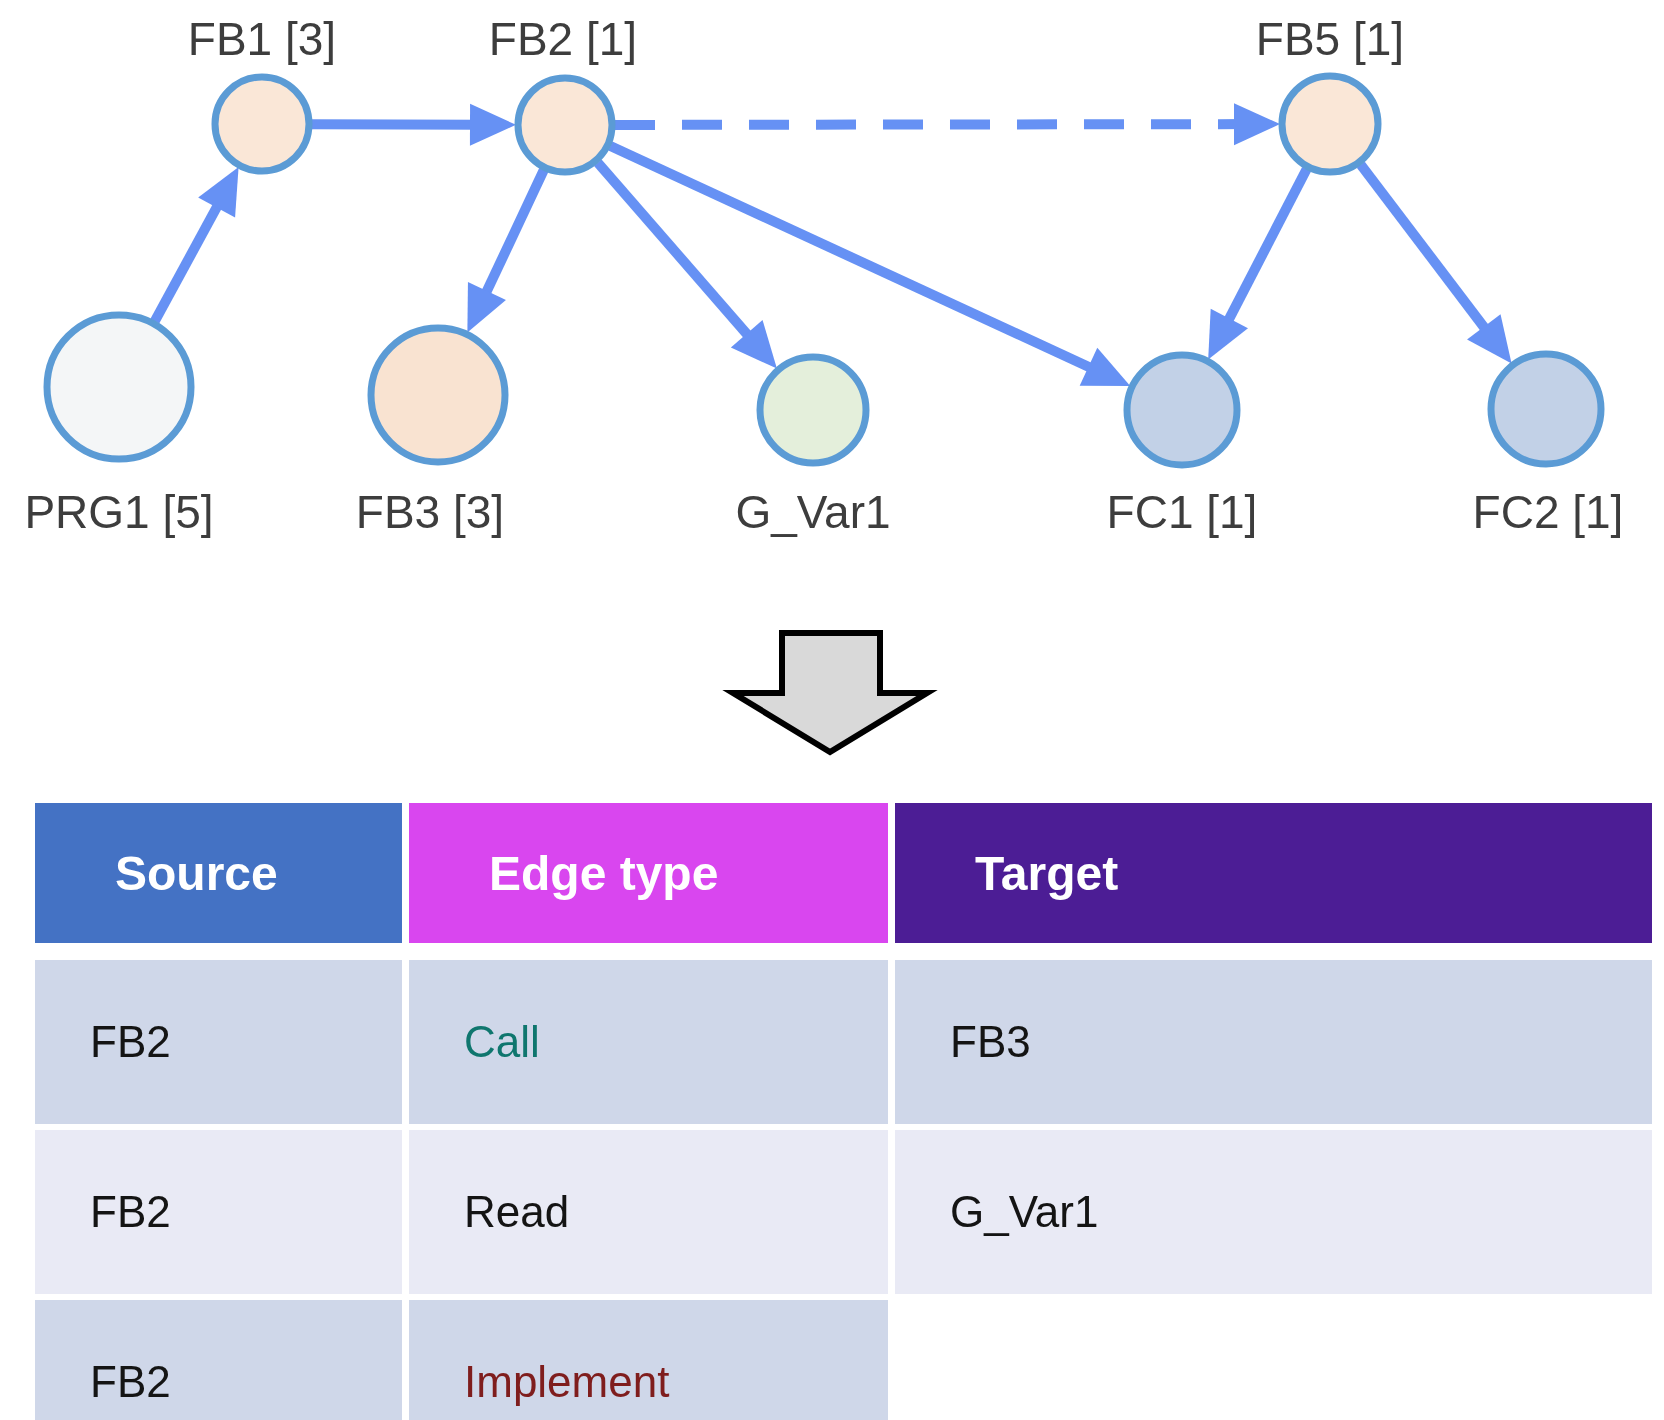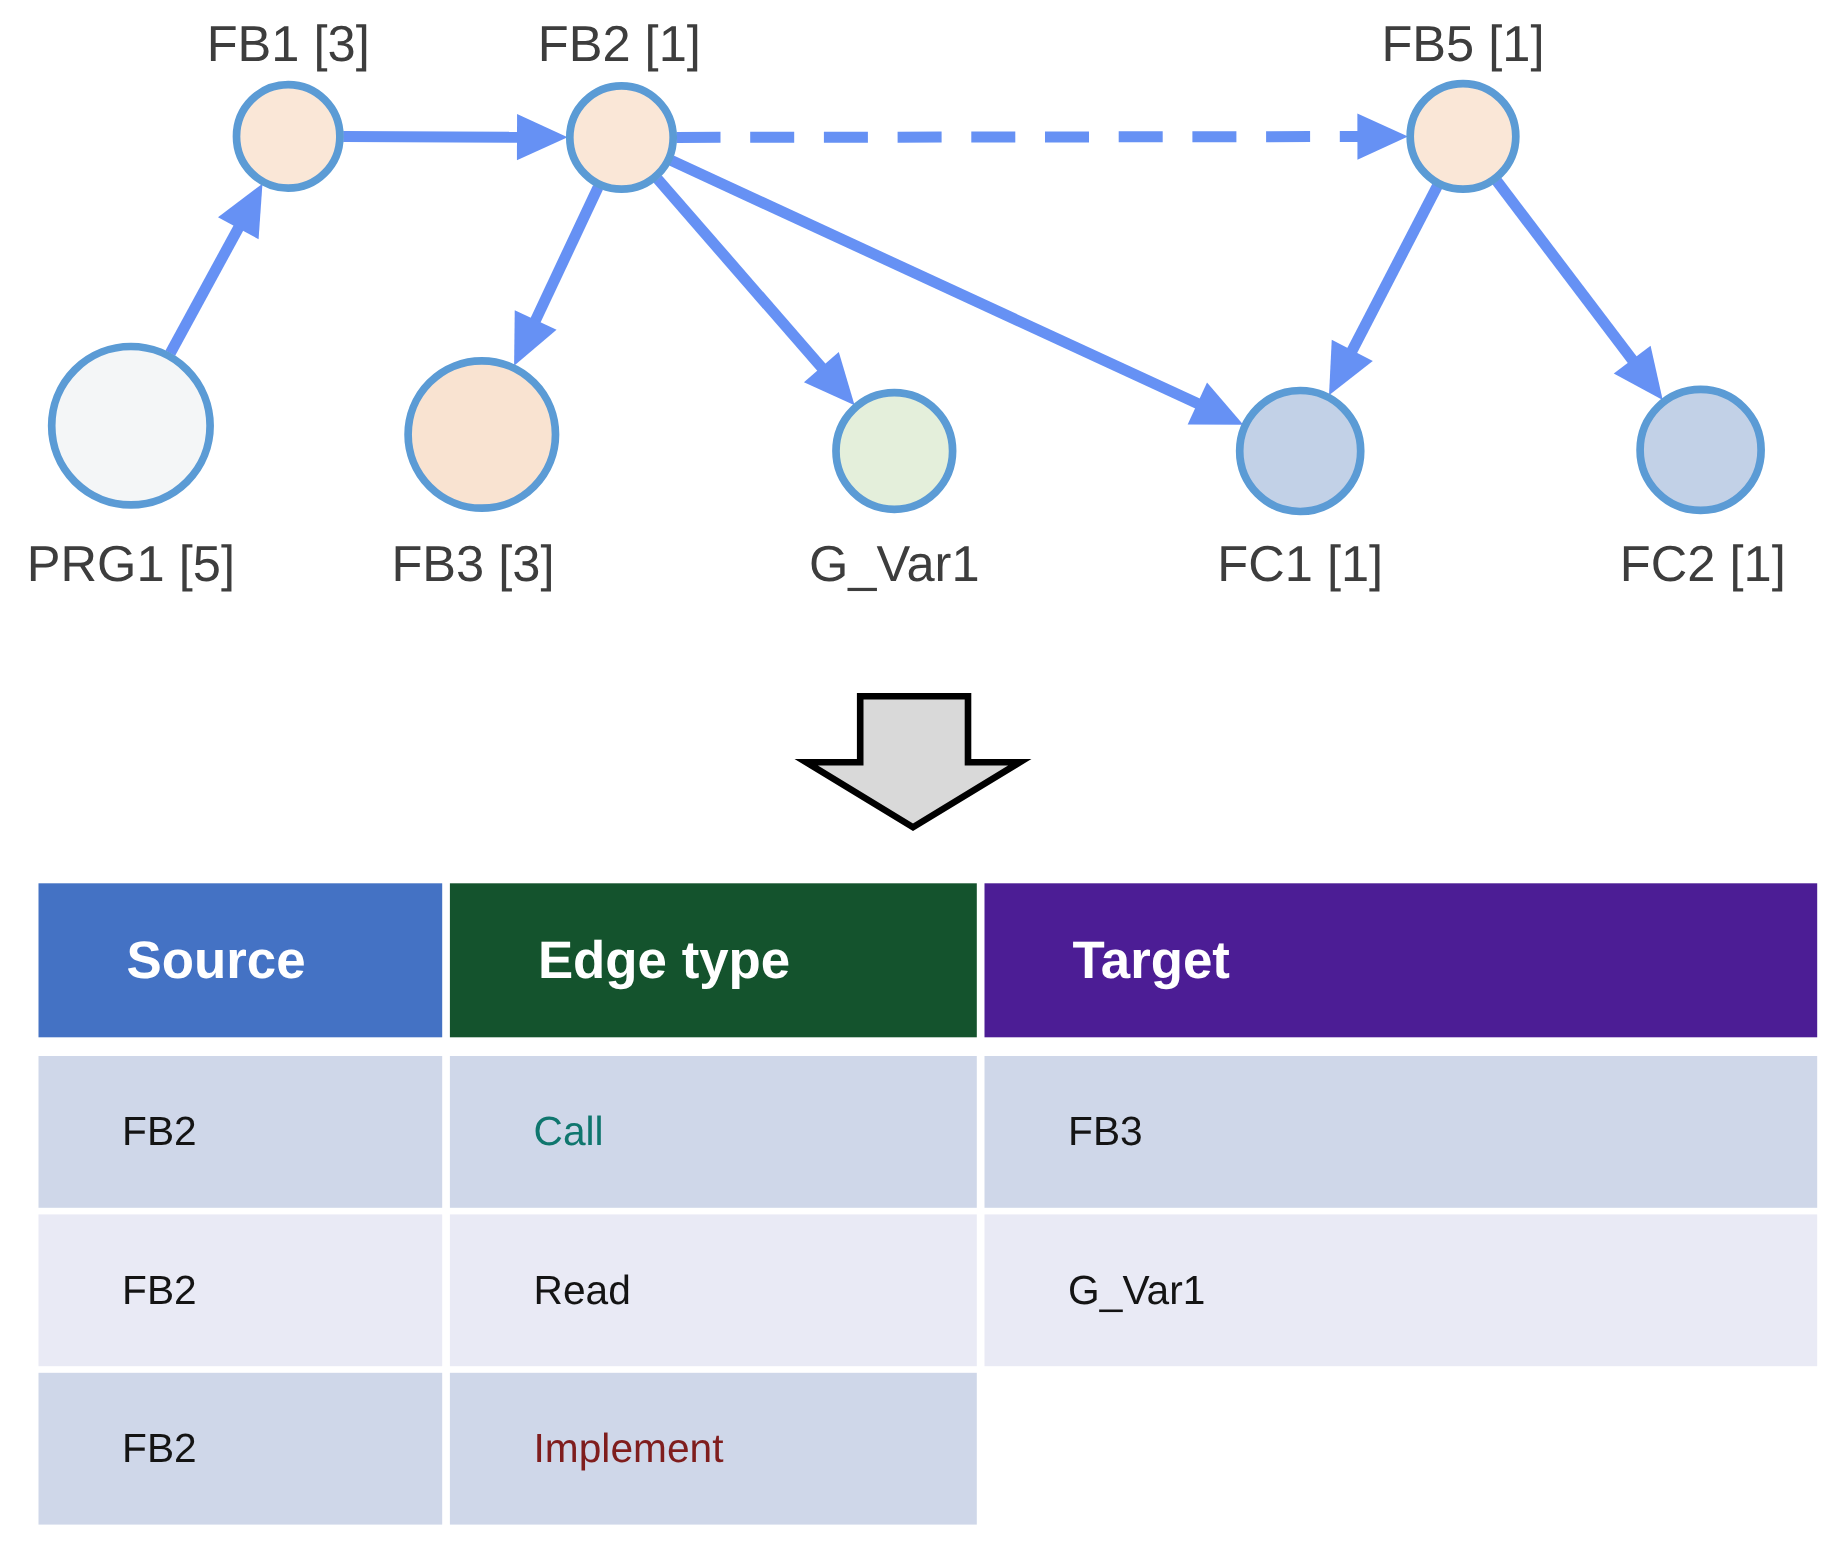--- a/index.html
+++ b/index.html
@@ -27,26 +27,26 @@
   .th {
     height: 140px;
     display: flex;
     align-items: center;
     padding-left: 80px;
     box-sizing: border-box;
     font-size: 48px;
     font-weight: bold;
   }
   .td {
-    height: 138px;
+    height: 164px;
     display: flex;
     align-items: center;
-    padding-left: 76px;
+    padding-left: 55px;
     box-sizing: border-box;
-    font-size: 37px;
+    font-size: 44px;
   }
 </style>
 </head>
 <body>
 
 <div class="page">
   <svg class="graph-svg" id="graph-svg" width="1664" height="780" viewBox="0 0 1664 780">
       <line x1="154.82611181961786" y1="321.1100181219615" x2="221.39707327109977" y2="198.67531279511024" stroke="#6691F4" stroke-width="10"></line>
       <polygon points="238.59360694451632,167.0481214936518 235.06945328766815,217.49195502167504 198.1710634359666,197.42933240268906" fill="#6691F4"></polygon>
       <line x1="311.9997276977663" y1="124.16501560296292" x2="480.00046291379726" y2="124.71947347496302" stroke="#6691F4" stroke-width="10"></line>
@@ -77,21 +77,21 @@
       <text x="813" y="528" text-anchor="middle" class="node-label" fill="#3D3D3D">G_Var1</text>
       <circle cx="1182" cy="410" r="55" fill="#C2D1E7" stroke="#5B9BD5" stroke-width="7"></circle>
       <text x="1182" y="528" text-anchor="middle" class="node-label" fill="#3D3D3D">FC1 [1]</text>
       <circle cx="1546" cy="409" r="55" fill="#C2D1E7" stroke="#5B9BD5" stroke-width="7"></circle>
       <text x="1548" y="528" text-anchor="middle" class="node-label" fill="#3D3D3D">FC2 [1]</text>
       <polygon points="782,633 880,633 880,693 927,693 830,752 733,693 782,693" fill="#D9D9D9" stroke="#000000" stroke-width="6" stroke-linejoin="miter"></polygon>
     </svg>
   <div class="table-wrap">
     <div class="thead" id="thead">
         <div class="th" style="background: rgb(68, 114, 196); color: rgb(255, 255, 255);">Source</div>
-        <div class="th" style="background: #14532d; color: rgb(255, 255, 255);">Edge type</div>
+        <div class="th" style="background: #d946ef; color: rgb(255, 255, 255);">Edge type</div>
         <div class="th" style="background: #4c1d95; color: rgb(255, 255, 255);">Target</div>
       </div>
     <div class="tbody" id="tbody">
         <div class="td" style="background: rgb(207, 215, 233); color: rgb(20, 20, 20);">FB2</div>
         <div class="td" style="background: rgb(207, 215, 233); color: #0f766e;">Call</div>
         <div class="td" style="background: rgb(207, 215, 233); color: rgb(20, 20, 20);">FB3</div>
         <div class="td" style="background: rgb(233, 234, 245); color: rgb(20, 20, 20);">FB2</div>
         <div class="td" style="background: rgb(233, 234, 245); color: rgb(20, 20, 20);">Read</div>
         <div class="td" style="background: rgb(233, 234, 245); color: rgb(20, 20, 20);">G_Var1</div>
         <div class="td" style="background: rgb(207, 215, 233); color: rgb(20, 20, 20);">FB2</div>

